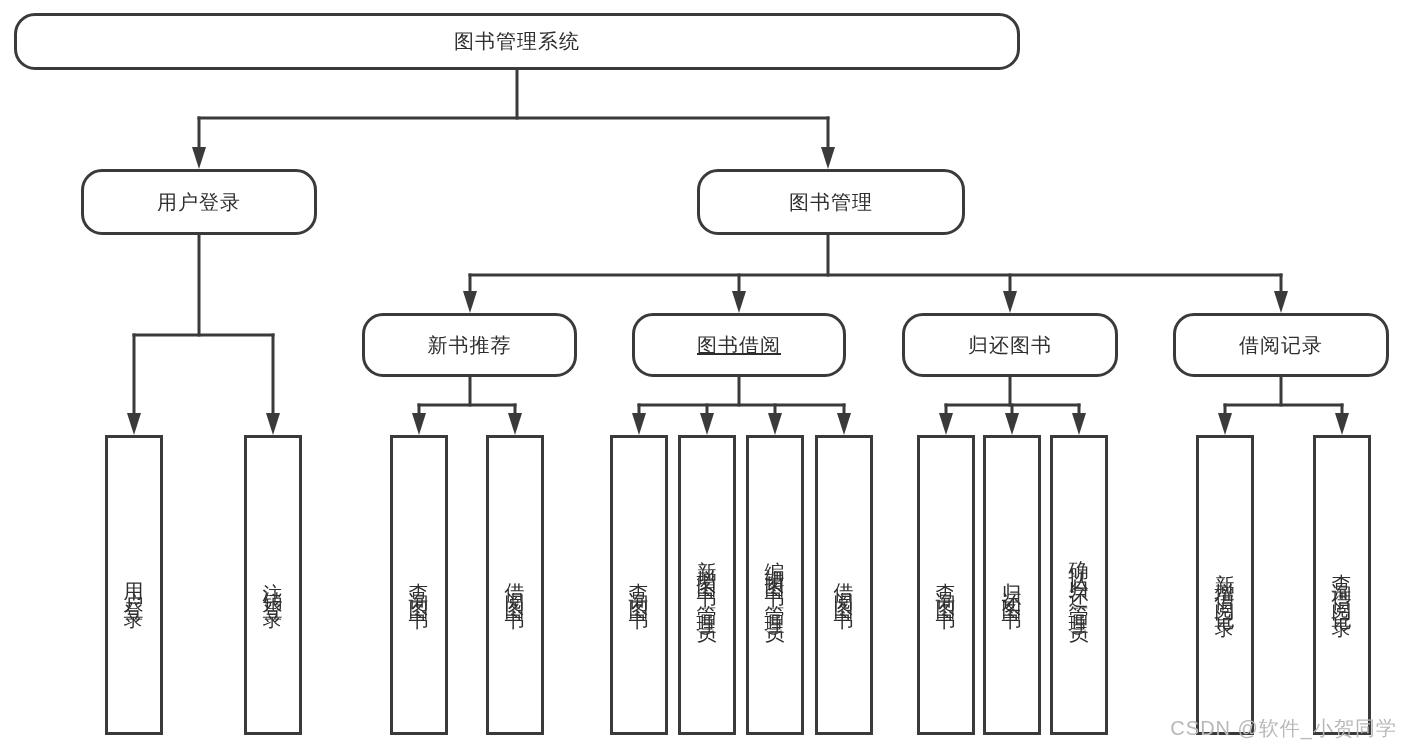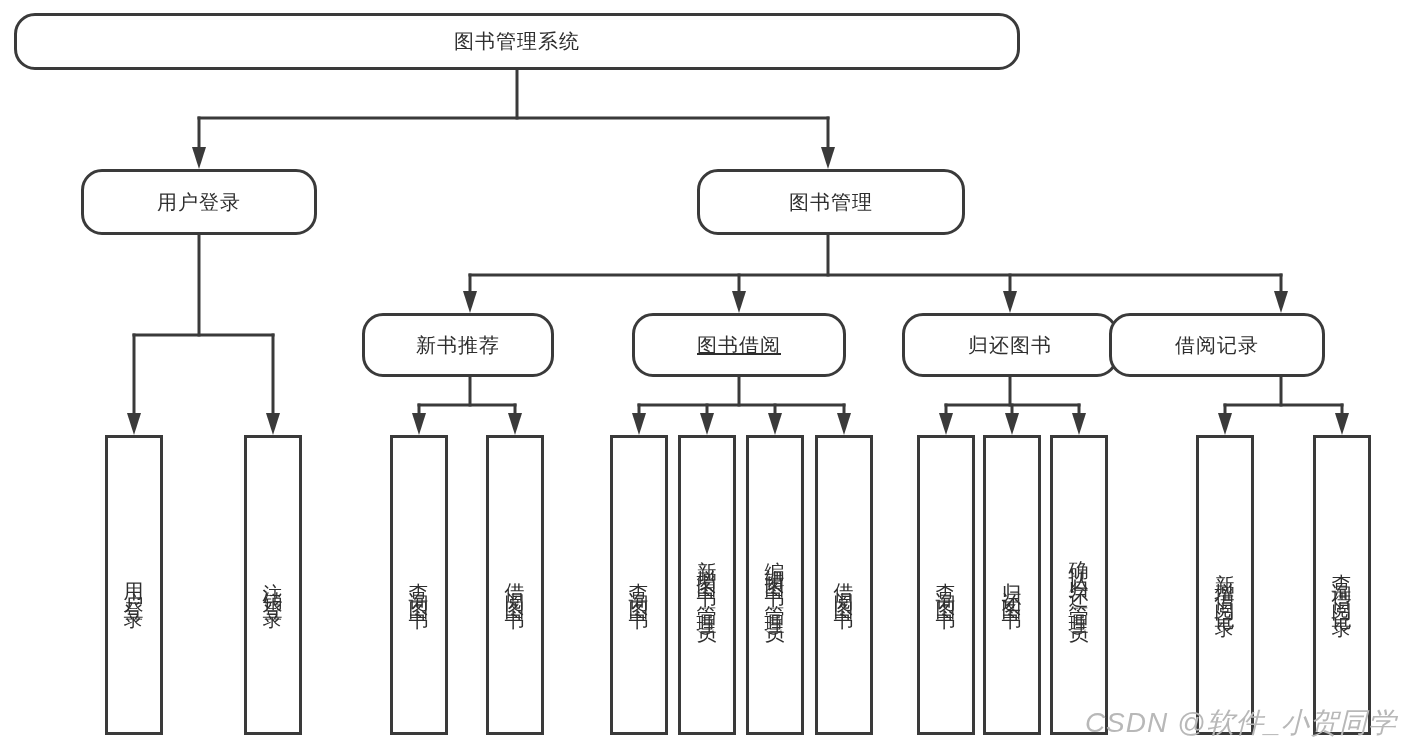--- a/index.html
+++ b/index.html
@@ -23,25 +23,24 @@
     text-orientation:mixed;
     font-size:20px;
     letter-spacing:9px;
     line-height:1;
     white-space:nowrap;
   }
   #watermark{
     position:absolute;
     right:8px;
     bottom:5px;
-    font-size:28px;
+    font-size:20px;
     color:#b8b8b8;
     letter-spacing:1px;
     z-index:3;
-    font-style:italic;
   }
 </style>
 </head>
 <body>
 
 <div id="canvas">
 
   <svg id="connectors" width="1405" height="747" viewBox="0 0 1405 747" stroke="#3a3a3a" stroke-width="3" fill="#3a3a3a" stroke-linecap="square">
 
     <g>
@@ -122,30 +121,30 @@
     <span>图书管理系统</span>
   </div>
 
   <div class="box hbox" style="left:81px;top:169px;width:236px;height:66px;">
     <span>用户登录</span>
   </div>
   <div class="box hbox" style="left:697px;top:169px;width:268px;height:66px;">
     <span>图书管理</span>
   </div>
 
-  <div class="box hbox" style="left:362px;top:313px;width:192px;height:64px;">
+  <div class="box hbox" style="left:362px;top:313px;width:215px;height:64px;">
     <span>新书推荐</span>
   </div>
   <div class="box hbox" style="left:632px;top:313px;width:214px;height:64px;text-decoration:underline;">
     <span>图书借阅</span>
   </div>
   <div class="box hbox" style="left:902px;top:313px;width:216px;height:64px;">
     <span>归还图书</span>
   </div>
-  <div class="box hbox" style="left:1109px;top:313px;width:216px;height:64px;">
+  <div class="box hbox" style="left:1173px;top:313px;width:216px;height:64px;">
     <span>借阅记录</span>
   </div>
 
   <div class="box vbox" style="left:105px;top:435px;width:58px;height:300px;">
     <span class="vtext">用户登录</span>
   </div>
   <div class="box vbox" style="left:244px;top:435px;width:58px;height:300px;">
     <span class="vtext">注销登录</span>
   </div>
 

